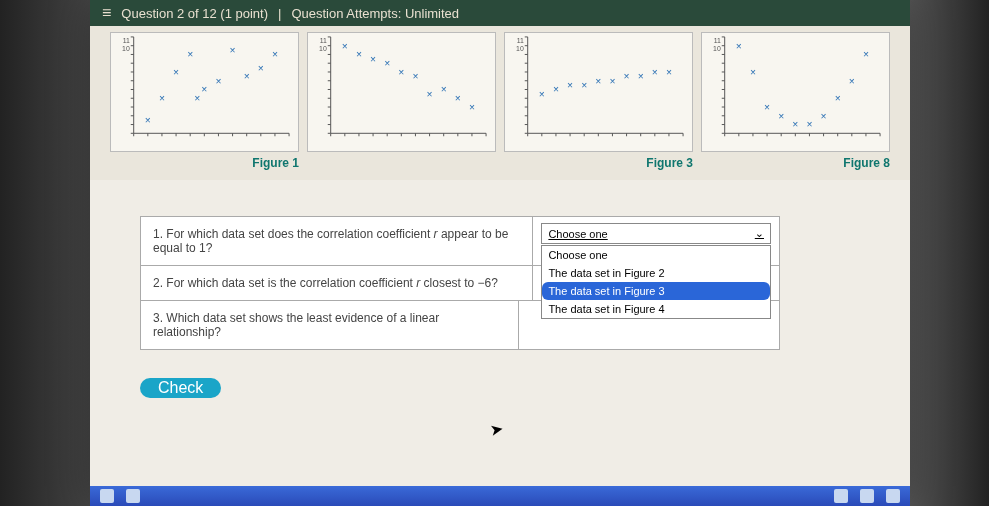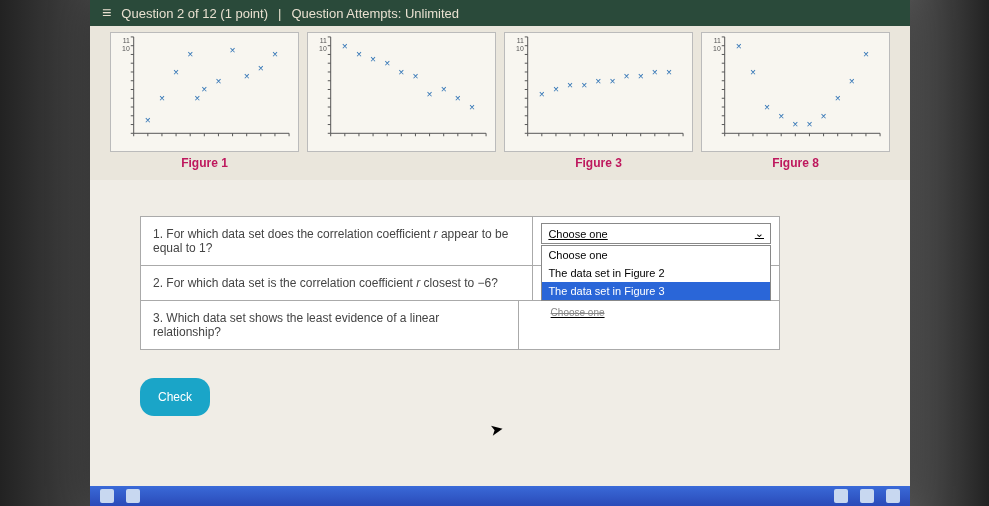--- a/index.html
+++ b/index.html
@@ -46,23 +46,24 @@
   .plot {
     width: 100%;
     height: 120px;
     background: #f8f6f0;
     border: 1px solid #bbb;
     position: relative;
   }
   .plot svg { width: 100%; height: 100%; }
   .figure-label {
     font-size: 12px;
-    color: #be185d;
+    color: #0f766e;
     padding: 4px 0;
     font-weight: bold;
+    text-align: right;
   }
   .questions {
     margin: 36px 20px 10px 50px;
     width: 640px;
   }
   .qrow {
     display: flex;
     border: 1px solid #aaa;
     border-bottom: none;
     background: #ffffff;
@@ -102,29 +103,30 @@
     z-index: 10;
     font-size: 11px;
   }
   .dropdown .opt {
     padding: 3px 6px;
     cursor: pointer;
   }
   .dropdown .opt.highlight {
     background: #2a66d8;
     color: #fff;
+    border-radius: 6px;
   }
   .check-btn {
     margin: 18px 0 0 50px;
     background: #1aa5c8;
     color: #fff;
     border: none;
     border-radius: 14px;
-    padding: 12px 18px;
-    font-size: 12px;
+    padding: 1px 18px;
+    font-size: 16px;
     cursor: pointer;
   }
   .taskbar {
     position: absolute;
     bottom: 0;
     left: 0;
     right: 0;
     height: 20px;
     background: linear-gradient(#3a6ad8, #2a4ab8);
     display: flex;
@@ -359,20 +361,21 @@
       </div>
       <div class="qsel">
         <div class="select-box">
           <span>Choose one</span>
           <span>⌄</span>
         </div>
         <div class="dropdown">
           <div class="opt">Choose one</div>
           <div class="opt">The data set in Figure 2</div>
           <div class="opt highlight">The data set in Figure 3</div>
+          <div class="opt">The data set in Figure 4</div>
         </div>
       </div>
     </div>
 
     <div class="qrow">
       <div class="qtext">
         <span>2. For which data set is the correlation coefficient </span><span class="italic-r">r</span><span> closest to −6?</span>
       </div>
       <div class="qsel"></div>
     </div>

